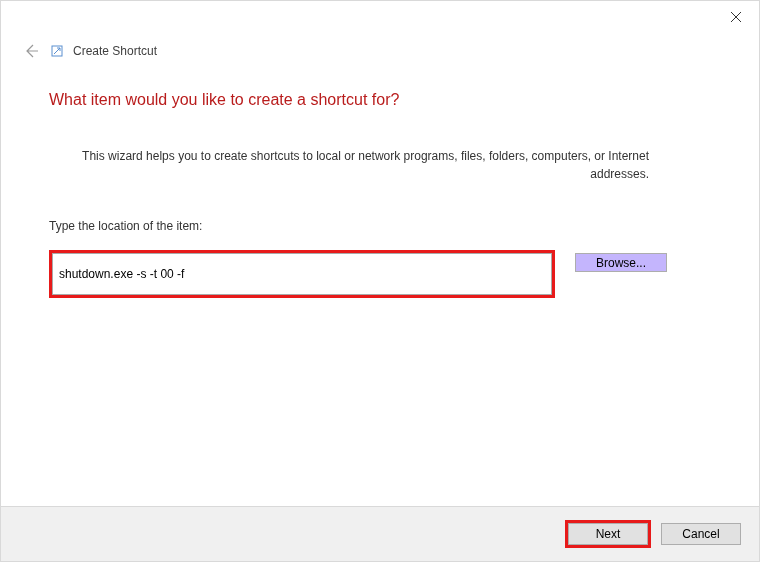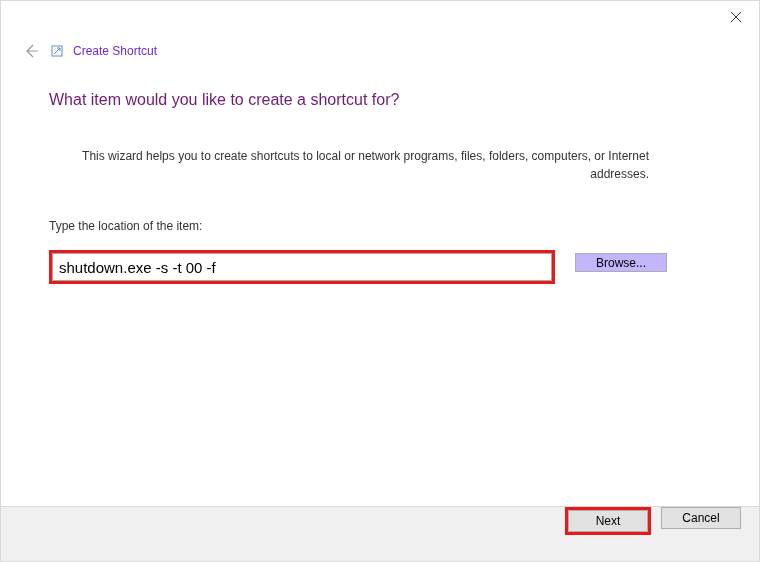--- a/index.html
+++ b/index.html
@@ -47,27 +47,27 @@
       height: 16px;
       display: flex;
       align-items: center;
       justify-content: center;
       margin-right: 8px;
       font-size: 9px;
       color: #3a6fa8;
     }
     .page-title {
       font-size: 12px;
-      color: #6d28d9;
+      color: #404040;
     }
     .content {
       padding: 30px 48px 0 48px;
     }
     .heading {
-      color: #701a75;
+      color: #b91c1c;
       font-size: 16px;
       font-weight: 400;
       margin-bottom: 38px;
     }
     .description {
       font-size: 12px;
       color: #333;
       line-height: 1.5;
       margin-bottom: 36px;
       max-width: 600px;
@@ -84,24 +84,24 @@
       gap: 20px;
       margin-bottom: 36px;
     }
     .input-highlight {
       border: 3px solid #e71a1a;
       padding: 0;
       flex: 0 0 auto;
     }
     .location-input {
       width: 500px;
-      height: 28px;
+      height: 42px;
       border: 1px solid #a9a9a9;
       padding: 2px 6px;
-      font-size: 15px;
+      font-size: 12px;
       font-family: inherit;
       outline: none;
       display: block;
     }
     .browse-btn {
       width: 92px;
       height: 19px;
       border: 1px solid #adadad;
       background: #c4b5fd;
       font-size: 12px;
@@ -123,21 +123,21 @@
     }
     .footer {
       position: absolute;
       bottom: 0;
       left: 0;
       right: 0;
       height: 54px;
       background: #f0f0f0;
       display: flex;
       justify-content: flex-end;
-      align-items: flex-start;
+      align-items: center;
       padding-right: 18px;
       gap: 10px;
     }
     .next-highlight {
       border: 3px solid #e71a1a;
       padding: 0;
     }
     .wizard-btn {
       width: 80px;
       height: 22px;

